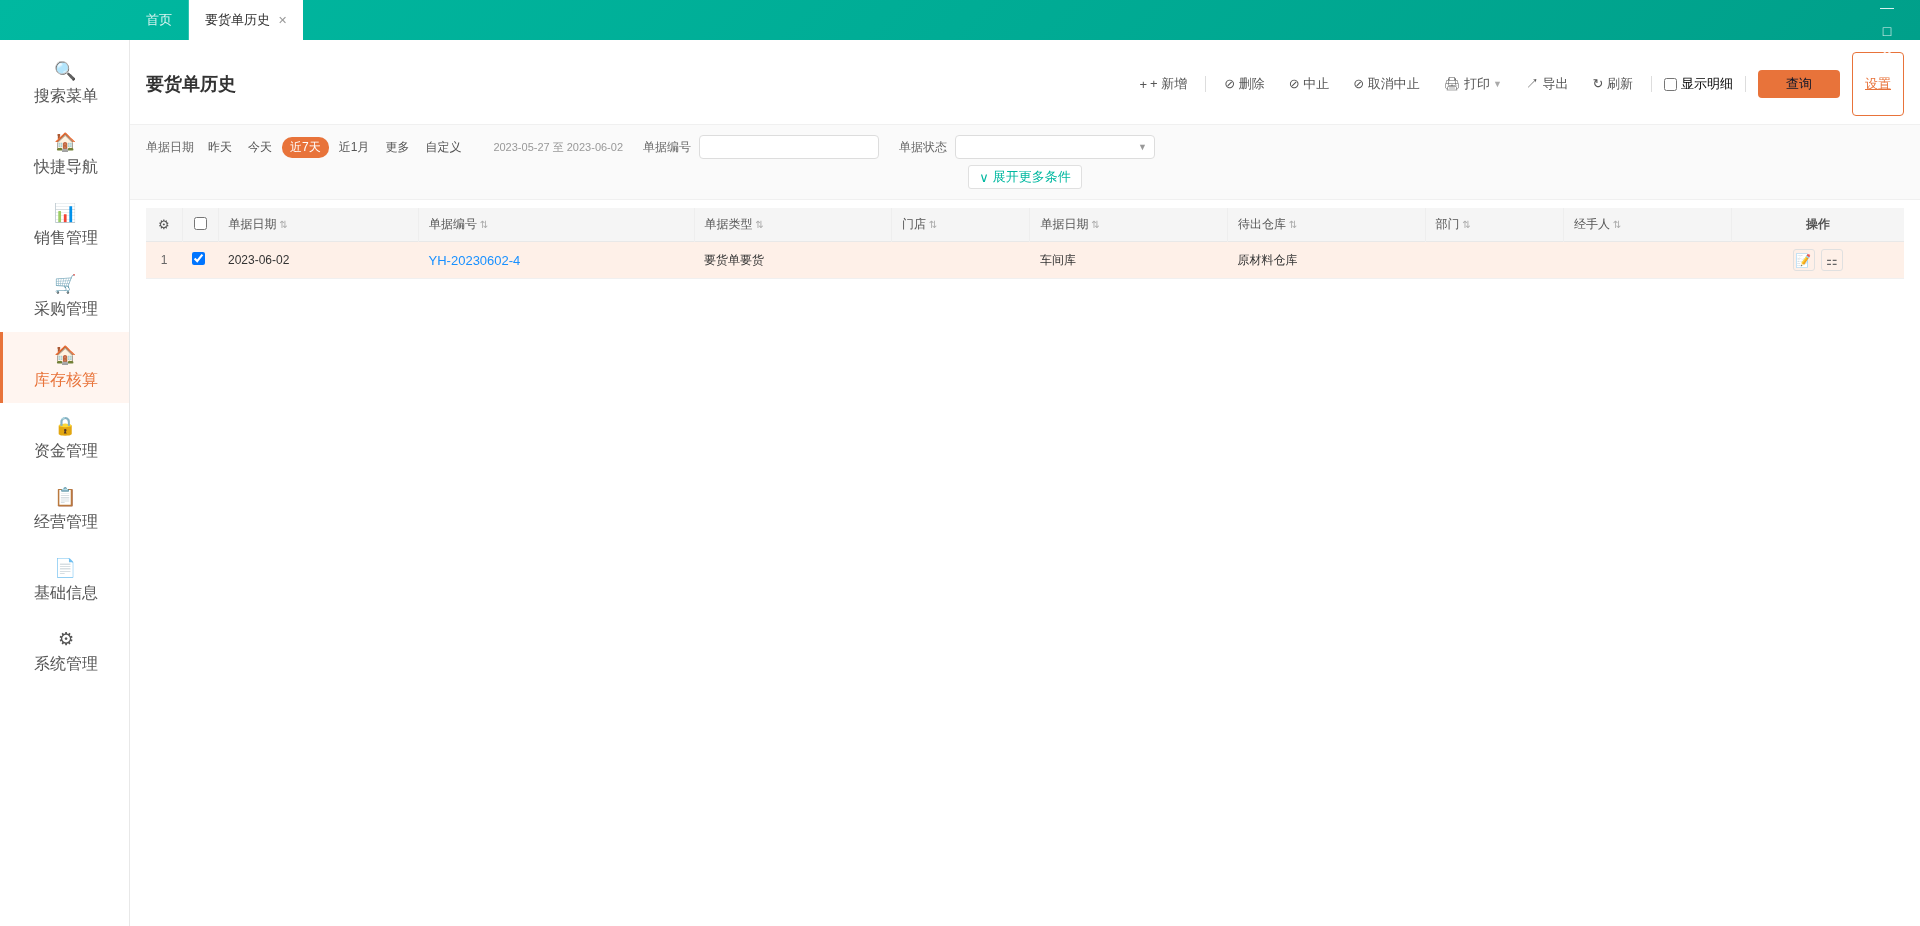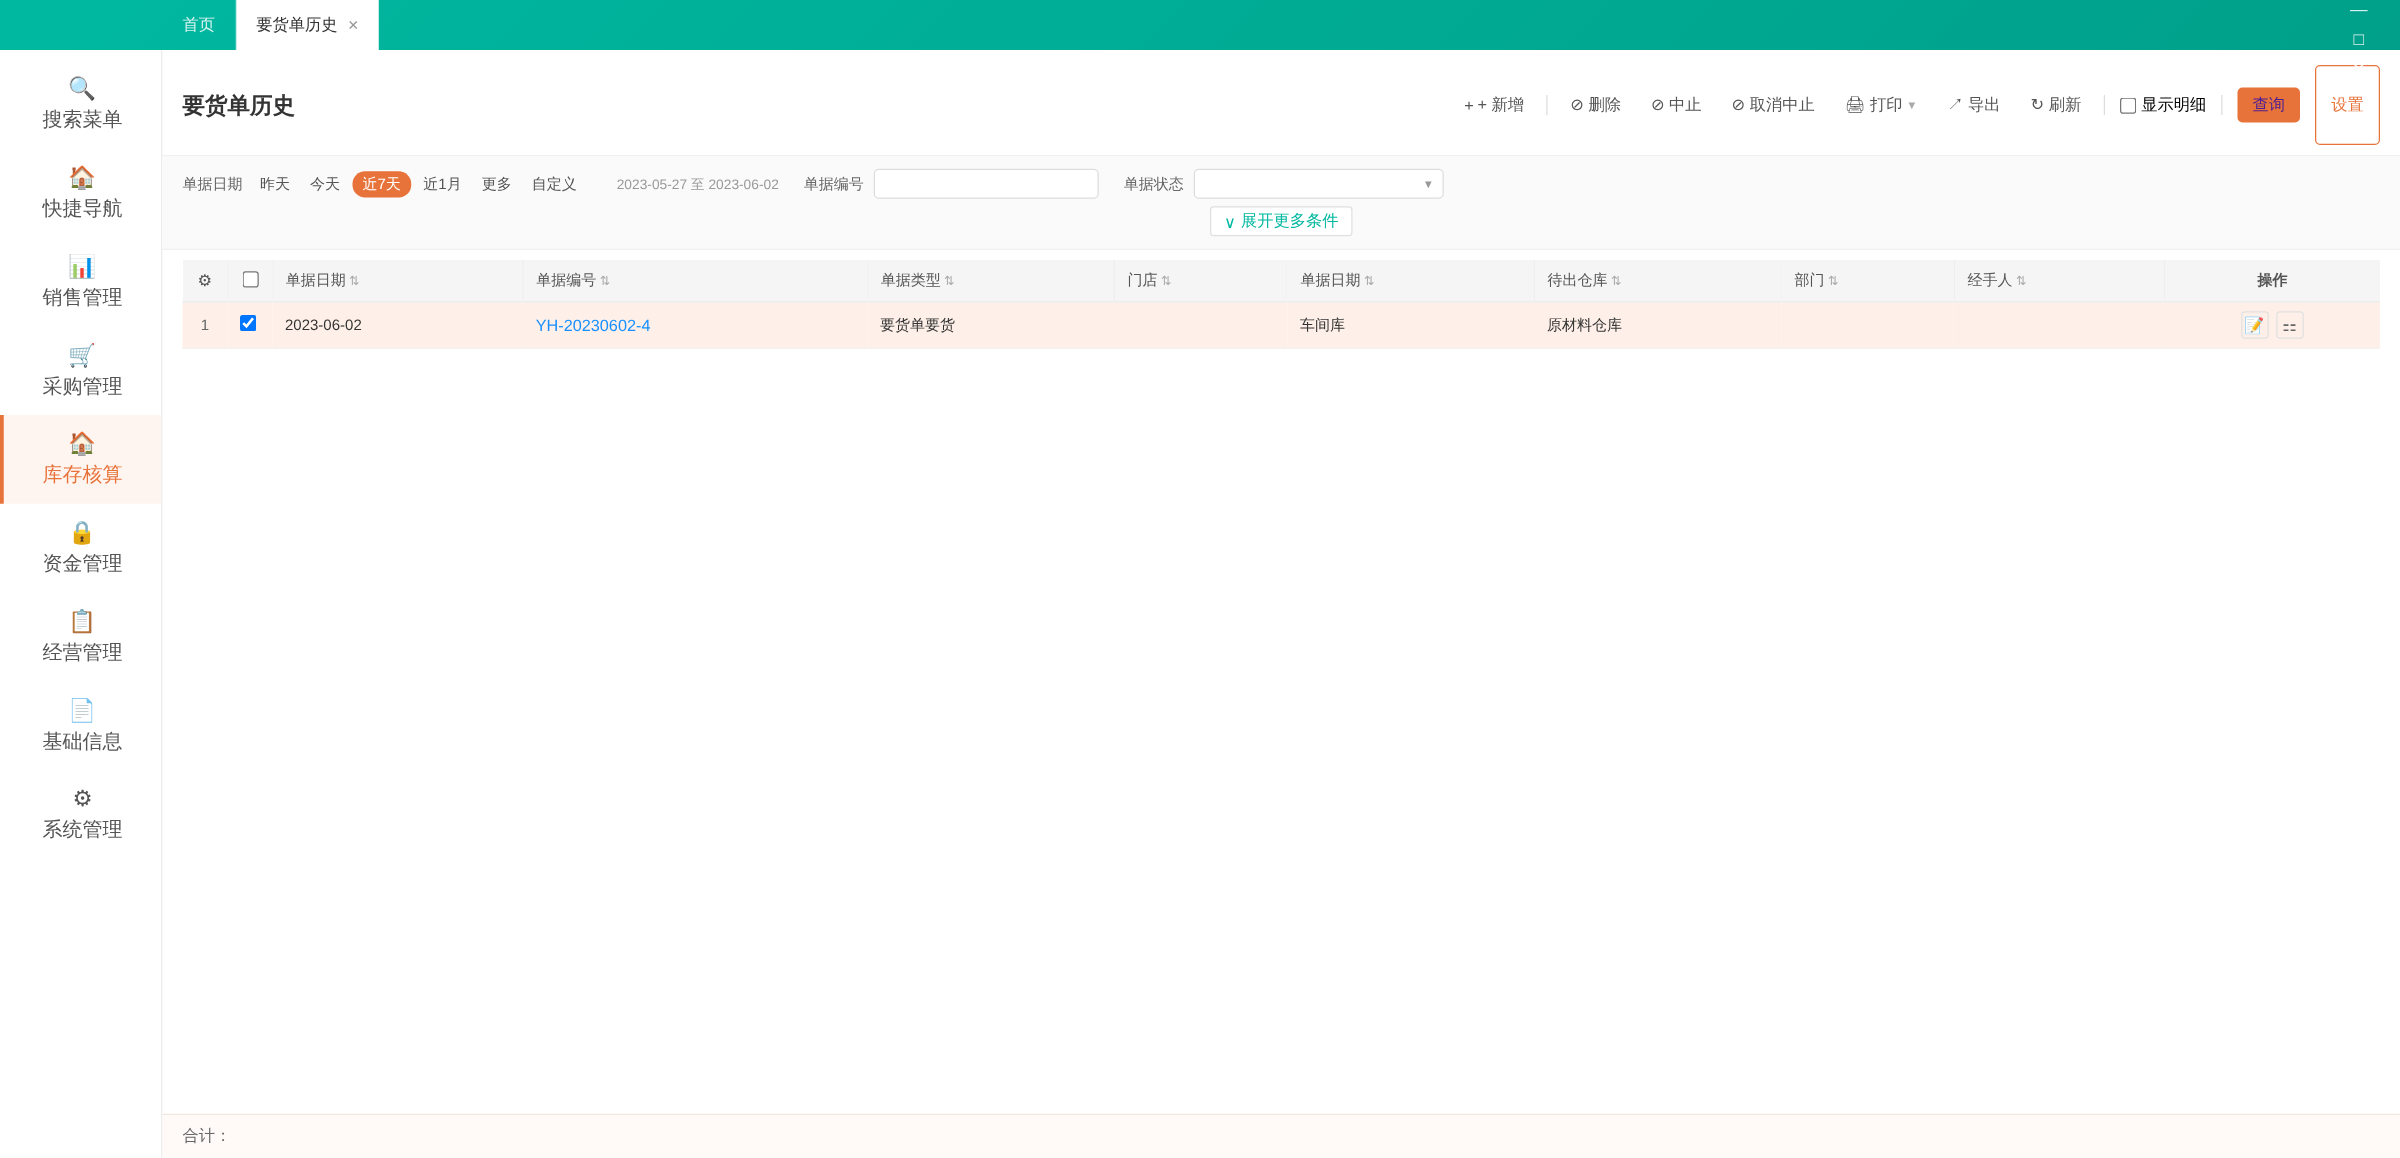--- a/index.html
+++ b/index.html
@@ -129,31 +129,32 @@
       align-items: center;
       gap: 3px;
       cursor: pointer;
       color: #555;
       font-size: 12px;
       padding: 4px 6px;
       border-radius: 3px;
     }
     .toolbar-btn.primary {
       background: #e8733a;
-      color: #4c1d95;
-      padding: 5px 12px;
+      color: #0f172a;
+      padding: 5px 28px;
       border-radius: 4px;
       text-align: center;
     }
     .toolbar-btn.secondary {
       background: #fff;
       color: #e8733a;
       border: 1px solid #e8733a;
       padding: 22px 12px;
       border-radius: 4px;
+      text-decoration: underline;
     }
     .toolbar-divider { width: 1px; height: 16px; background: #ddd; }
 
     
     .filter-area {
       padding: 10px 16px;
       background: #fafafa;
       border-bottom: 1px solid #f0f0f0;
       flex-shrink: 0;
     }
@@ -558,19 +559,16 @@
               <div class="row-action">
                 <div class="row-action-icon">📝</div>
                 <div class="row-action-icon">⚏</div>
               </div>
             </td>
           </tr>
         </tbody>
       </table>
     </div>
 
-    <div class="footer-summary">
-      <span>合计：</span>
-    </div>
 
 
   </div>
 </div>
 
 </body></html>

